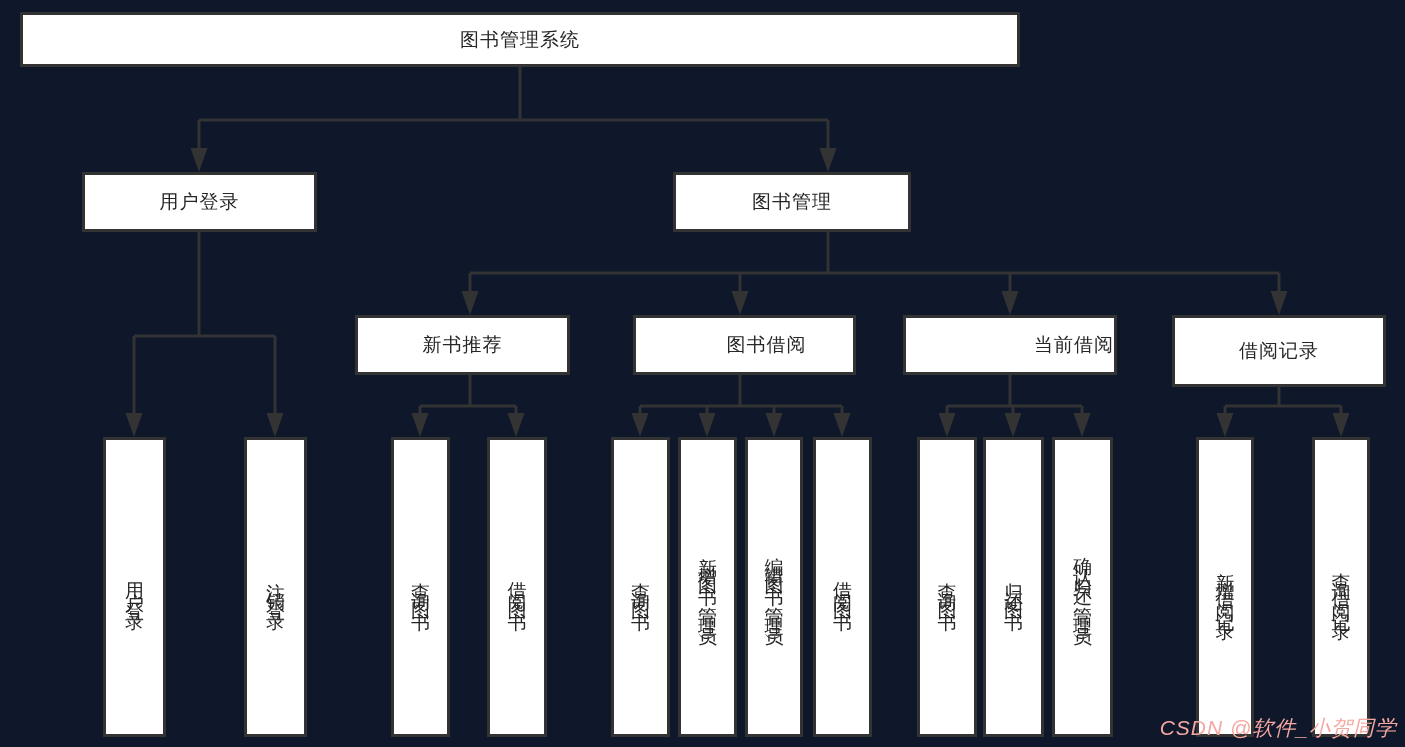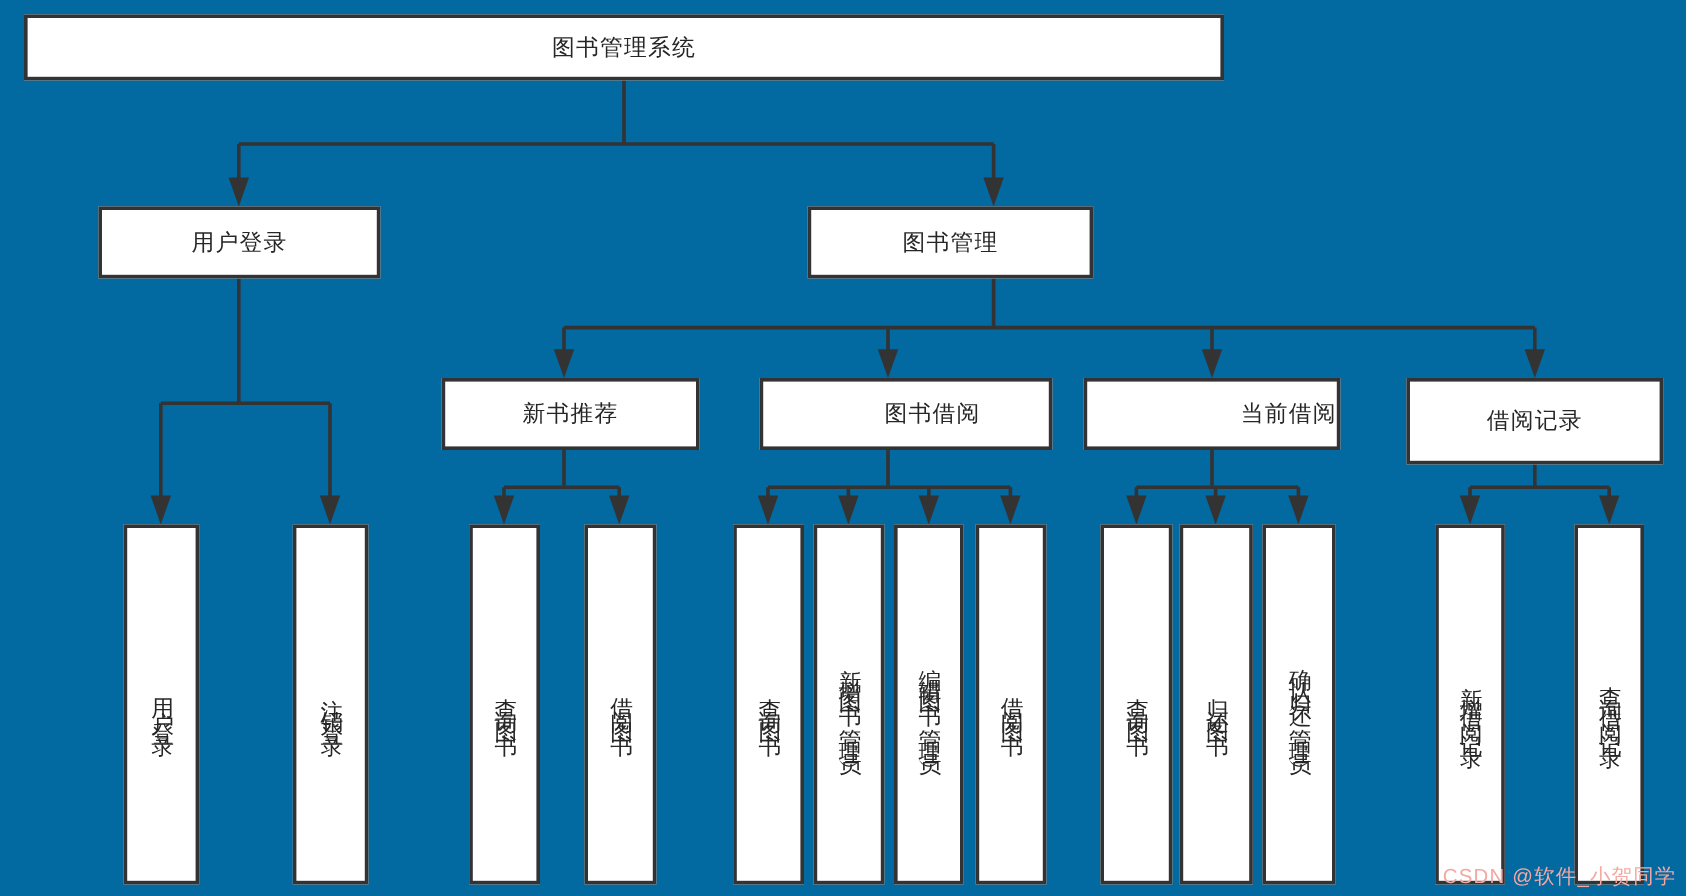--- a/index.html
+++ b/index.html
@@ -1,33 +1,33 @@
 <!DOCTYPE html>
 <html><head>
 <meta charset="utf-8">
 <style>
   html,body{margin:0;padding:0;background:#ffffff;}
   .stage{
-    position:relative;width:1405px;height:747px;background:#0369a1;overflow:hidden;
+    position:relative;width:1405px;height:747px;background:#0f172a;overflow:hidden;
     font-family:"Liberation Sans","DejaVu Sans",sans-serif;color:#262626;
   }
   .wires{position:absolute;left:0;top:0;width:1405px;height:747px;}
   .wires path{stroke:#333333;stroke-width:3;fill:none;}
   .wires polygon{fill:#333333;stroke:none;}
   .node{
     position:absolute;box-sizing:border-box;background:#ffffff;
     border:3px solid #333333;display:flex;align-items:center;justify-content:center;
   }
   .node .lbl{font-size:19px;letter-spacing:1px;white-space:nowrap;}
   
   .b-root{left:20px;top:12px;width:1000px;height:55px;}
   .b-user-login{left:82px;top:172px;width:235px;height:60px;}
   .b-book-mgmt{left:673px;top:172px;width:238px;height:60px;}
-  .b-new-book{left:368px;top:315px;width:215px;height:60px;text-align:right;}
-  .b-book-borrow{left:633px;top:315px;width:244px;height:60px;padding-left:44px;}
+  .b-new-book{left:355px;top:315px;width:215px;height:60px;text-align:right;}
+  .b-book-borrow{left:633px;top:315px;width:223px;height:60px;padding-left:44px;}
   .b-current-borrow{left:903px;top:315px;width:214px;height:60px;justify-content:flex-end;}
   .b-borrow-records{left:1172px;top:315px;width:214px;height:72px;}
   
   .leaf{top:437px;height:300px;}
   .leaf .lbl{
     writing-mode:vertical-rl;text-orientation:mixed;
     font-size:19px;letter-spacing:10px;white-space:nowrap;
   }
   .l-user-login{left:103px;width:63px;}
   .l-logout{left:244px;width:63px;}
@@ -37,21 +37,21 @@
   .l-bb-add{left:678px;width:59px;}
   .l-bb-edit{left:745px;width:58px;}
   .l-bb-borrow{left:813px;width:59px;}
   .l-cb-query{left:917px;width:60px;}
   .l-cb-return{left:983px;width:61px;}
   .l-cb-confirm{left:1052px;width:61px;}
   .l-br-add{left:1196px;width:58px;}
   .l-br-query{left:1312px;width:58px;}
   .watermark{
     position:absolute;right:8px;bottom:5px;z-index:5;
-    font-size:17px;color:#f5a7a1;letter-spacing:1px;white-space:nowrap;
+    font-size:21px;color:#f5a7a1;letter-spacing:1px;white-space:nowrap;font-style:italic;
   }
 </style>
 </head>
 <body>
 
 <div class="stage">
 
   <svg class="wires" viewBox="0 0 1405 747" xmlns="http://www.w3.org/2000/svg">
 
     <path d="M520 67 V120 M199 120 H828 M199 120 V149 M828 120 V149"></path>

